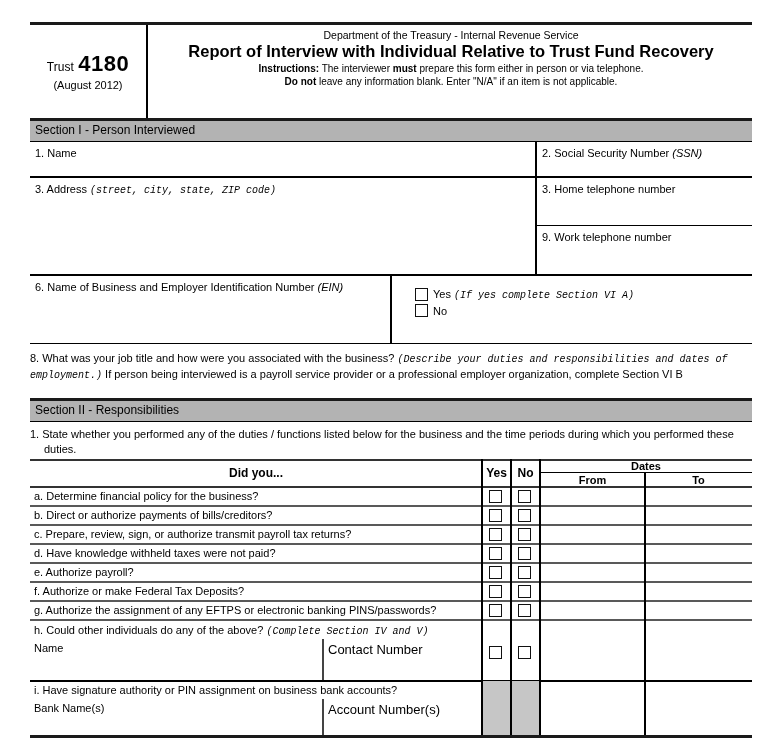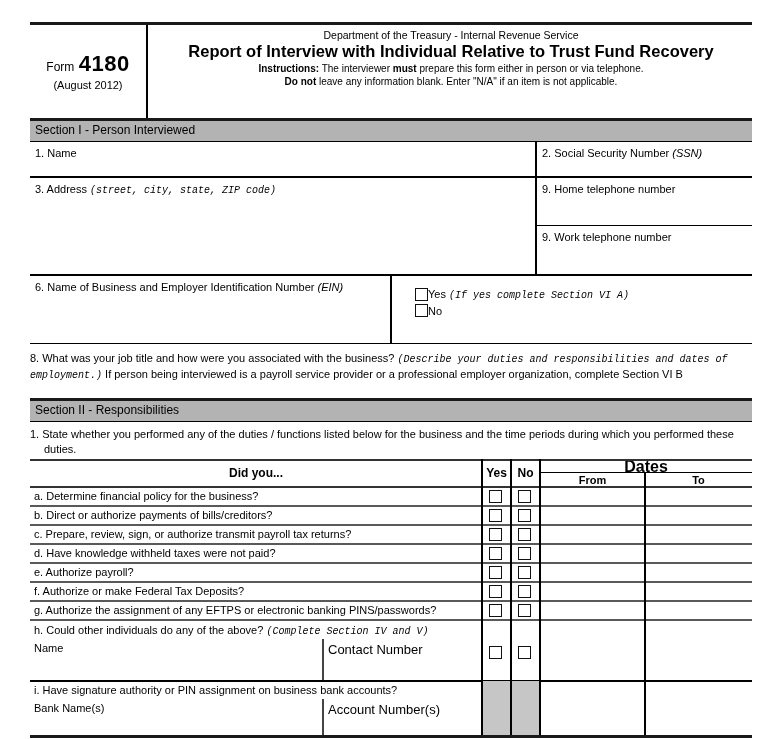--- a/index.html
+++ b/index.html
@@ -30,21 +30,21 @@
   .secbar { position:absolute; left:30px; width:722px; height:24px; box-sizing:border-box;
             border-top:3px solid #1a1a1a; border-bottom:1px solid #000; background:#b3b3b3;
             font-size:12px; font-weight:normal; line-height:19px; padding-left:5px; }
 
   
   .cell { position:absolute; box-sizing:border-box; padding:5px 4px 0 5px; font-size:11px; }
   .bl   { border-left:2px solid #000; }
   .bb1  { border-bottom:1.5px solid #000; }
   .bb2  { border-bottom:2px solid #000; }
 
-  .cbrow { display:flex; align-items:center; margin:7px 0 0 16px; font-size:11px; }
+  .cbrow { display:flex; align-items:center; gap:5px; margin:7px 0 0 16px; font-size:11px; }
   .cb { display:inline-block; width:11px; height:11px; border:1.7px solid #111; background:#fff; flex:0 0 auto; }
 
   .q8 { left:30px; top:351px; width:722px; font-size:11px; line-height:15px; }
   .q1 { left:30px; top:427px; width:722px; font-size:11px; line-height:15px;
         padding-left:14px; text-indent:-14px; }
 
   
   .thc { position:absolute; box-sizing:border-box; text-align:center; font-weight:bold; }
   .trows { position:absolute; left:30px; top:488px; width:722px; }
   .trow { position:relative; height:19px; border-bottom:2px solid #595959; box-sizing:border-box; }
@@ -64,21 +64,21 @@
 </style>
 </head>
 <body>
 
 <div class="page">
 
   <div class="rule" style="left:30px;top:22px;width:722px;height:3px;"></div>
 
   <div class="abs hdr-left">
     <div>
-      <span class="form-word">Form</span>
+      <span class="form-word">Trust</span>
       <span class="form-num">4180</span>
     </div>
     <div class="form-date">(August 2012)</div>
   </div>
 
   <div class="abs hdr-right">
     <div class="agency">Department of the Treasury - Internal Revenue Service</div>
     <div class="title">Report of Interview with Individual Relative to Trust Fund Recovery</div>
     <div class="instr"><b>Instructions:</b><span> The interviewer </span><b>must</b><span> prepare this form either in person or via telephone.</span></div>
     <div class="instr"><b>Do not</b><span> leave any information blank. Enter "N/A" if an item is not applicable.</span></div>
@@ -91,21 +91,21 @@
   <div class="cell bb2" style="left:30px;top:142px;width:505px;height:36px;">
     <span class="lbl">1. Name</span>
   </div>
   <div class="cell bl bb2" style="left:535px;top:142px;width:217px;height:36px;">
     <span class="lbl"><span>2. Social Security Number </span><span class="it">(SSN)</span></span>
   </div>
   <div class="cell bb2" style="left:30px;top:178px;width:505px;height:98px;">
     <span class="lbl"><span>3. Address </span><span class="it sm">(street, city, state, ZIP code)</span></span>
   </div>
   <div class="cell bl bb1" style="left:535px;top:178px;width:217px;height:48px;">
-    <span class="lbl">9. Home telephone number</span>
+    <span class="lbl">3. Home telephone number</span>
   </div>
   <div class="cell bl bb2" style="left:535px;top:226px;width:217px;height:50px;">
     <span class="lbl">9. Work telephone number</span>
   </div>
   <div class="cell bb1" style="left:30px;top:276px;width:360px;height:68px;">
     <span class="lbl"><span>6. Name of Business and Employer Identification Number </span><span class="it">(EIN)</span></span>
   </div>
   <div class="cell bl bb1" style="left:390px;top:276px;width:362px;height:68px;padding-left:7px;">
     <div class="cbrow">
       <span class="cb"></span>
@@ -123,21 +123,21 @@
 
   <div class="secbar" style="top:398px;">
     <span>Section II - Responsibilities</span>
   </div>
 
   <div class="abs q1">1. State whether you performed any of the duties / functions listed below for the business and the time periods during which you performed these duties.</div>
 
   <div class="thc" style="left:30px;top:460px;width:452px;height:26px;font-size:12px;line-height:26px;">Did you...</div>
   <div class="thc" style="left:482px;top:460px;width:29px;height:26px;font-size:12px;line-height:26px;">Yes</div>
   <div class="thc" style="left:511px;top:460px;width:29px;height:26px;font-size:12px;line-height:26px;">No</div>
-  <div class="thc" style="left:540px;top:460px;width:212px;height:13px;font-size:16px;line-height:13px;border-bottom:1.5px solid #000;">Dates</div>
+  <div class="thc" style="left:540px;top:460px;width:212px;height:13px;font-size:11px;line-height:13px;border-bottom:1.5px solid #000;">Dates</div>
   <div class="thc" style="left:540px;top:474px;width:105px;height:12px;font-size:11px;line-height:12px;">From</div>
   <div class="thc" style="left:645px;top:474px;width:107px;height:12px;font-size:11px;line-height:12px;">To</div>
 
   <div class="rule" style="left:30px;top:459px;width:722px;height:2px;background:#333;"></div>
   <div class="rule" style="left:30px;top:486px;width:722px;height:2px;background:#333;"></div>
 
   <div class="trows">
     <div class="trow">
       <span class="rlabel">a. Determine financial policy for the business?</span>
       <span class="cb cbx cb-yes"></span>

